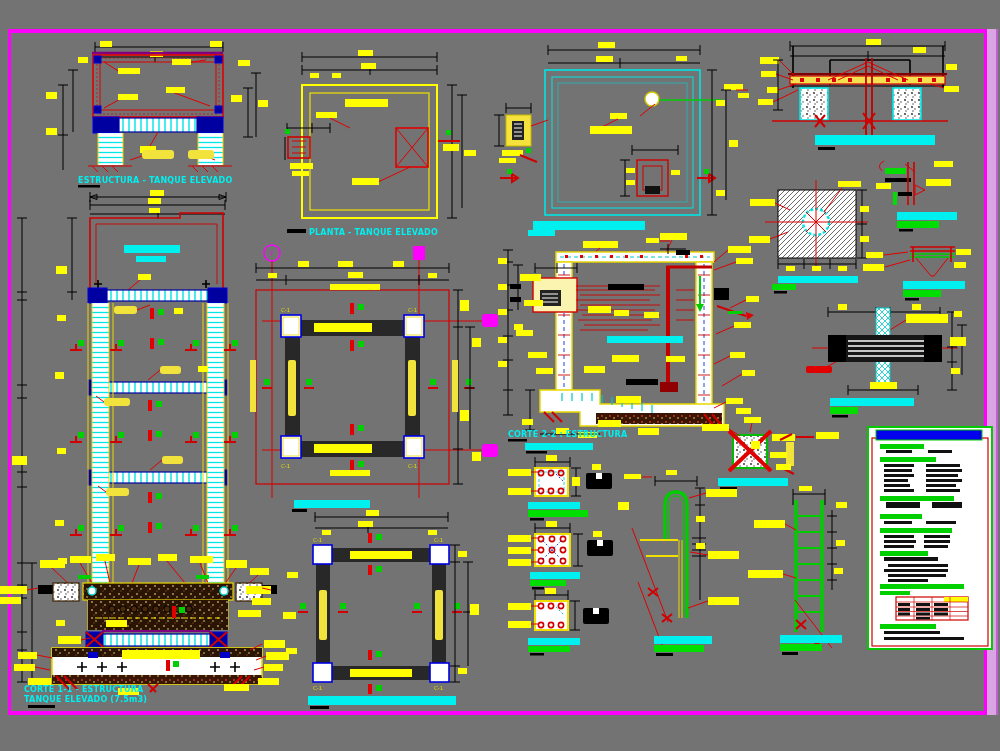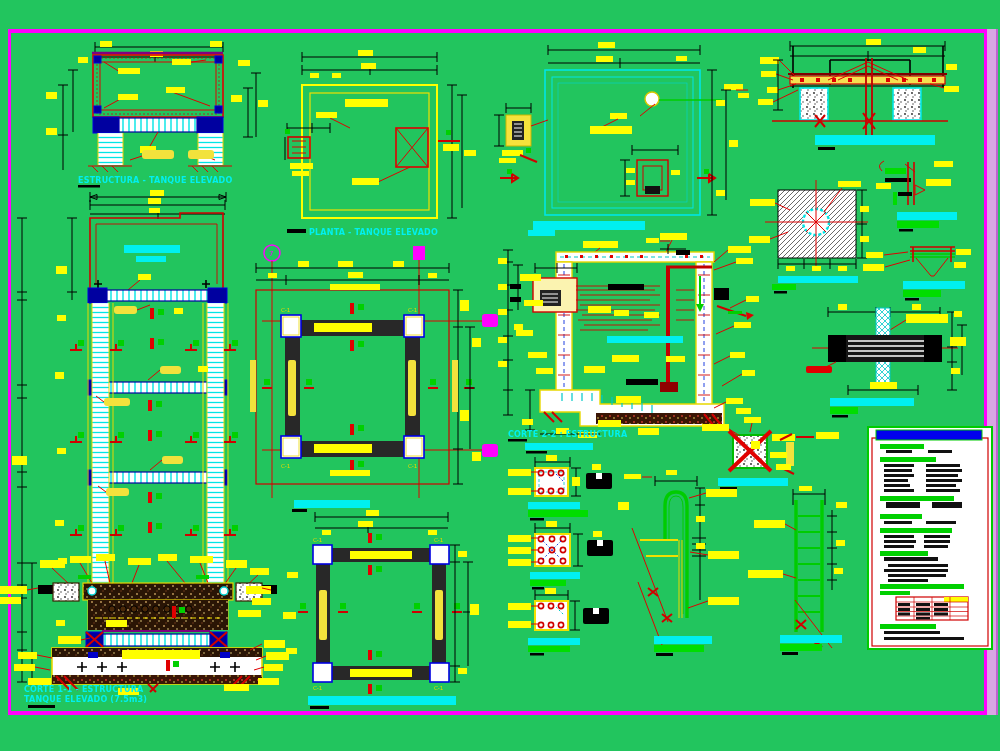--- a/index.html
+++ b/index.html
@@ -1,16 +1,16 @@
 <!DOCTYPE html>
 <html><head>
 <meta charset="utf-8">
 <style>
   html,body{margin:0;padding:0;background:#fff;}
-  .canvas{position:relative;width:1000px;height:751px;background:#22c55e;overflow:hidden;
+  .canvas{position:relative;width:1000px;height:751px;background:#737373;overflow:hidden;
           font-family:"DejaVu Sans", sans-serif;}
   svg{position:absolute;left:0;top:0;}
   
   .yb{fill:#FFFF00;}                    
   .ybd{fill:#F2E23C;}
   .rl{stroke:#E00000;stroke-width:1;fill:none;}
   .rl2{stroke:#D00000;stroke-width:2;fill:none;}
   .blk{stroke:#000;stroke-width:1;fill:none;}
   .blk2{stroke:#000;stroke-width:1.6;fill:none;}
   .cyf{fill:#00F0F0;}

